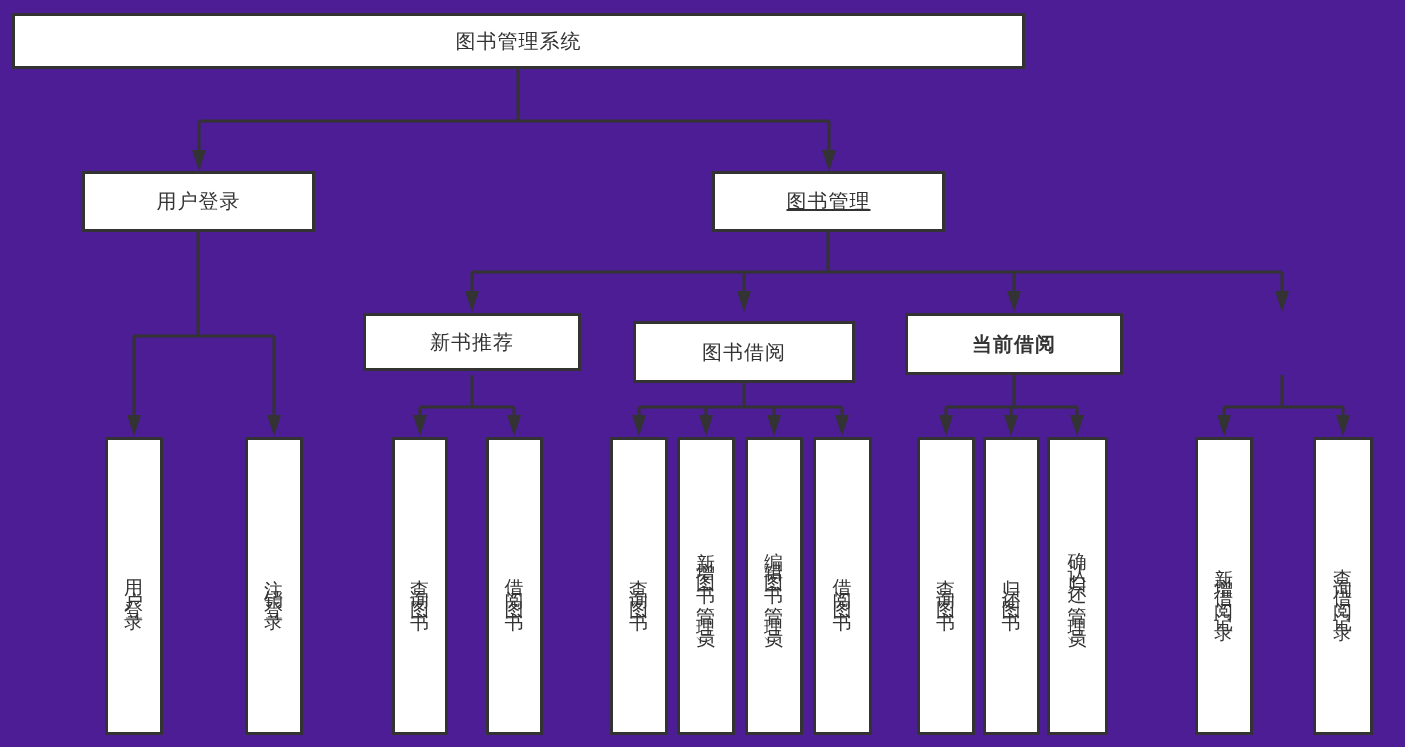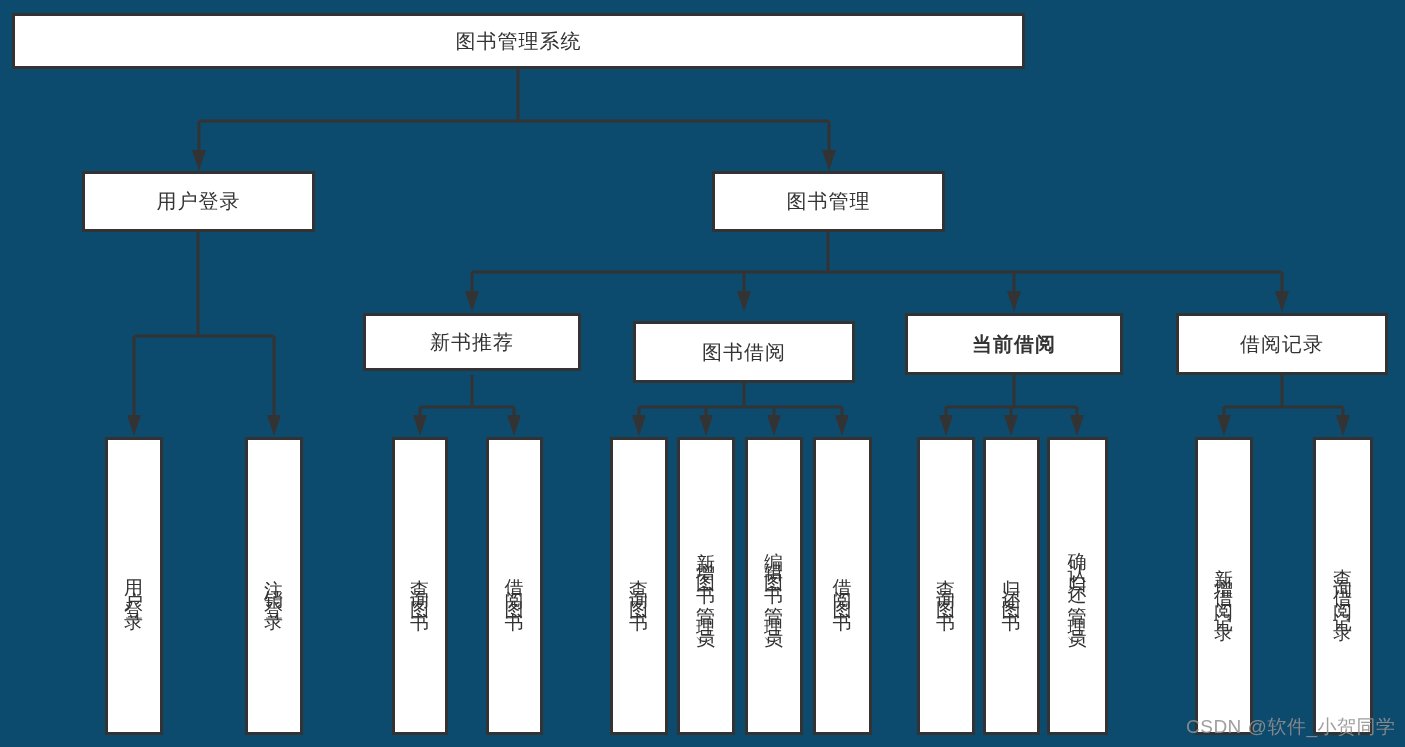--- a/index.html
+++ b/index.html
@@ -1,18 +1,18 @@
 <!DOCTYPE html>
 <html><head>
 <meta charset="utf-8">
 <style>
   html,body{margin:0;padding:0;background:#fff;}
   body{width:1405px;height:747px;overflow:hidden;
        font-family:"Liberation Sans","DejaVu Sans",sans-serif;}
-  #canvas{position:relative;width:1405px;height:747px;background:#0c4a6e;}
+  #canvas{position:relative;width:1405px;height:747px;background:#4c1d95;}
   #wires{position:absolute;left:0;top:0;width:1405px;height:747px;}
   .box{position:absolute;background:#fff;border:3px solid #333;box-sizing:border-box;
        display:flex;align-items:center;justify-content:center;color:#333;}
   .hbox{font-size:20px;letter-spacing:1px;}
   .vbox{top:437px;height:298px;}
   .vlbl{writing-mode:vertical-rl;text-orientation:mixed;font-size:19px;
         letter-spacing:11px;line-height:1;white-space:nowrap;}
   #watermark{position:absolute;left:1186px;top:714px;font-size:19px;
              color:rgba(145,145,145,0.88);white-space:nowrap;z-index:5;
              letter-spacing:0.5px;}
@@ -55,35 +55,32 @@
     </g>
   </svg>
 
   <div class="box hbox" style="left:12px;top:13px;width:1013px;height:56px;">
     <span>图书管理系统</span>
   </div>
 
   <div class="box hbox" style="left:82px;top:171px;width:233px;height:61px;">
     <span>用户登录</span>
   </div>
-  <div class="box hbox" style="left:712px;top:171px;width:233px;height:61px;">
+  <div class="box hbox" style="left:712px;top:171px;width:233px;height:61px;text-decoration:underline;">
     <span>图书管理</span>
   </div>
 
   <div class="box hbox" style="left:363px;top:313px;width:218px;height:58px;">
     <span>新书推荐</span>
   </div>
   <div class="box hbox" style="left:633px;top:321px;width:222px;height:62px;">
     <span>图书借阅</span>
   </div>
   <div class="box hbox" style="left:905px;top:313px;width:218px;height:62px;font-weight:bold;">
     <span>当前借阅</span>
-  </div>
-  <div class="box hbox" style="left:1176px;top:313px;width:212px;height:62px;">
-    <span>借阅记录</span>
   </div>
 
   <div class="box vbox" style="left:105px;width:58px;">
     <span class="vlbl">用户登录</span>
   </div>
   <div class="box vbox" style="left:245px;width:58px;">
     <span class="vlbl">注销登录</span>
   </div>
 
   <div class="box vbox" style="left:392px;width:56px;">
@@ -116,15 +113,14 @@
     <span class="vlbl">确认归还（管理员）</span>
   </div>
 
   <div class="box vbox" style="left:1195px;width:58px;">
     <span class="vlbl">新增借阅记录</span>
   </div>
   <div class="box vbox" style="left:1313px;width:60px;">
     <span class="vlbl">查询借阅记录</span>
   </div>
 
-  <div id="watermark">CSDN @软件_小贺同学</div>
 
 </div>
 
 </body></html>

